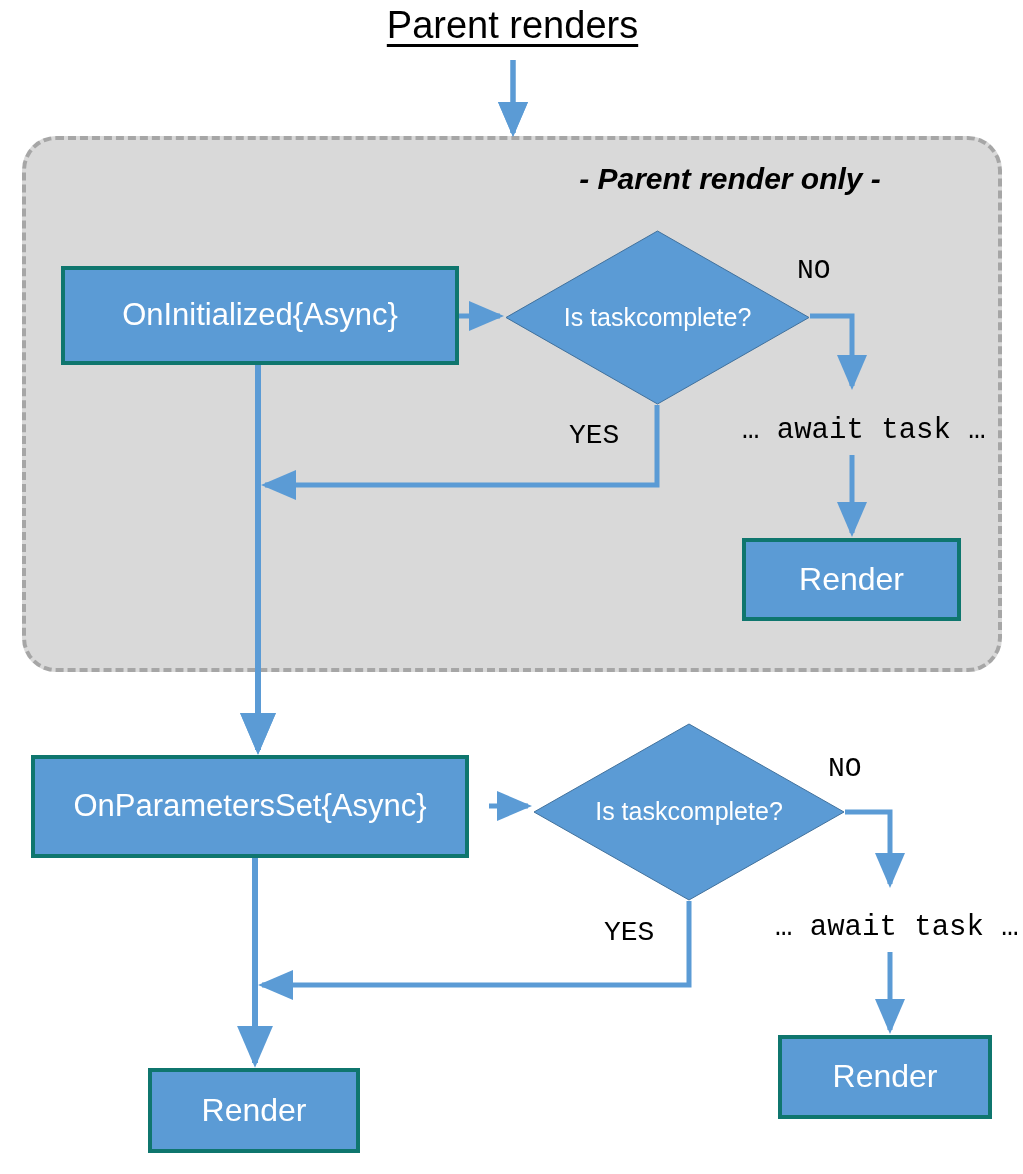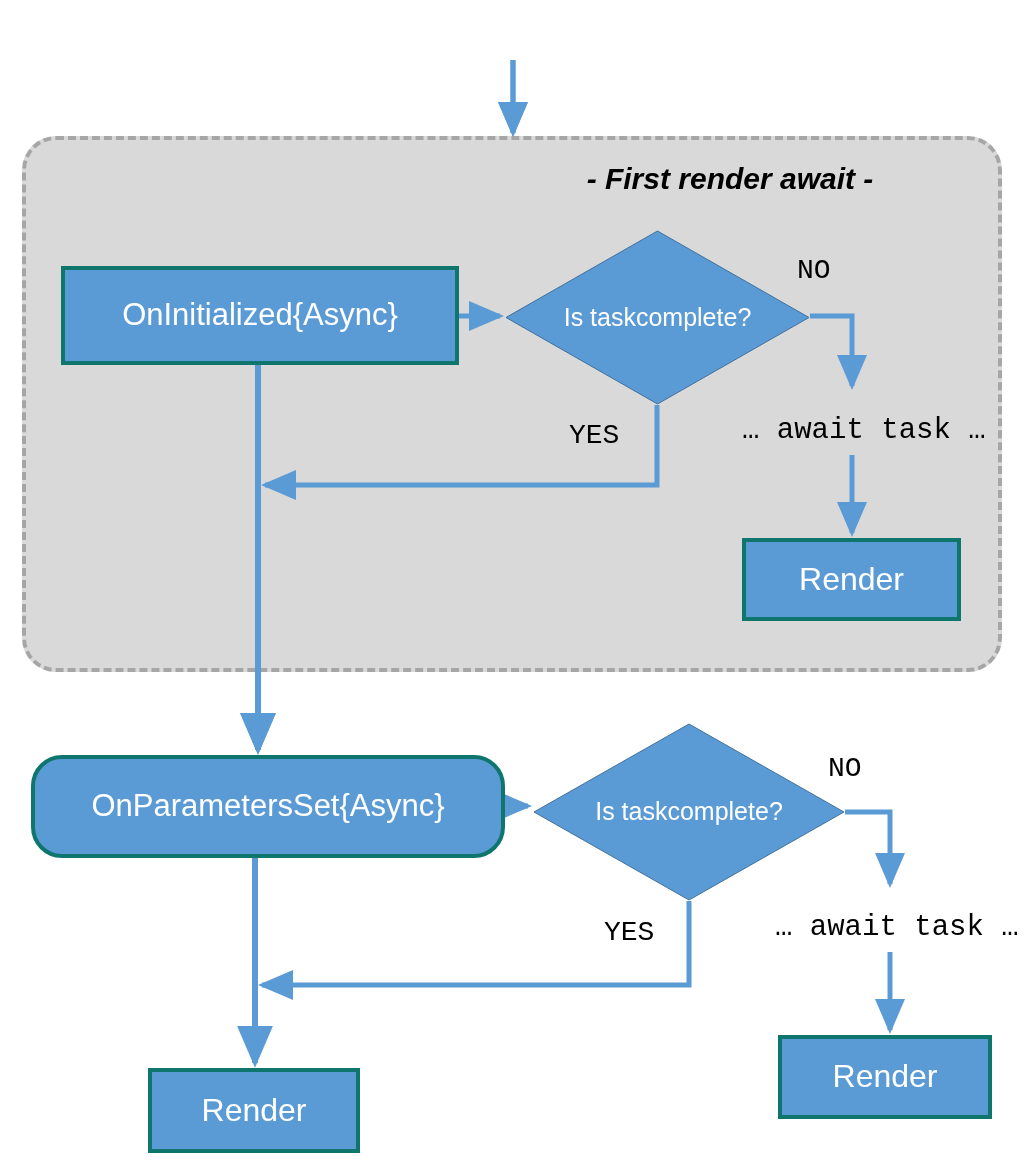--- a/index.html
+++ b/index.html
@@ -65,21 +65,21 @@
     border: 4px solid #0f766e;
     box-sizing: border-box;
     color: #ffffff;
     display: flex;
     align-items: center;
     justify-content: center;
     text-align: center;
     line-height: 1.1;
   }
   .proc-init   { left: 61px;  top: 266px;  width: 398px; height: 99px;  font-size: 31px; }
-  .proc-params { left: 31px;  top: 755px;  width: 474px; height: 103px; font-size: 31px; border-radius: 31px; }
+  .proc-params { left: 31px;  top: 755px;  width: 438px; height: 103px; font-size: 31px; }
   .render-a    { left: 742px; top: 538px;  width: 219px; height: 83px;  font-size: 32px; }
   .render-b    { left: 148px; top: 1068px; width: 212px; height: 85px;  font-size: 32px; }
   .render-c    { left: 778px; top: 1035px; width: 214px; height: 84px;  font-size: 32px; }
 
   
   .diamond-wrap { pointer-events: none; }
   .diamond-label {
     position: absolute;
     left: 0; top: 0;
     width: 100%; height: 100%;
@@ -138,23 +138,24 @@
 
     <path d="M845,812 L890,812 L890,884" fill="none" stroke="#5B9BD5" stroke-width="5" marker-end="url(#arrow)"></path>
 
     <line x1="890" y1="952" x2="890" y2="1030" stroke="#5B9BD5" stroke-width="5" marker-end="url(#arrow)"></line>
 
     <path d="M689,901 L689,985 L262,985" fill="none" stroke="#5B9BD5" stroke-width="5" marker-end="url(#arrow)"></path>
 
     <line x1="255" y1="858" x2="255" y2="1063" stroke="#5B9BD5" stroke-width="6" marker-end="url(#arrow)"></line>
   </svg>
 
+  <div class="abs title">Parent renders</div>
 
   <div class="abs group-box"></div>
-  <div class="abs group-caption">- First render await -</div>
+  <div class="abs group-caption">- Parent render only -</div>
 
   <svg class="abs" style="left:0;top:0;width:1023px;height:1174px;" viewBox="0 0 1023 1174">
     <line x1="459" y1="316" x2="500" y2="316" stroke="#5B9BD5" stroke-width="5" marker-end="url(#arrow)"></line>
     <path d="M810,316 L852,316 L852,386" fill="none" stroke="#5B9BD5" stroke-width="5" marker-end="url(#arrow)"></path>
     <line x1="852" y1="455" x2="852" y2="533" stroke="#5B9BD5" stroke-width="5" marker-end="url(#arrow)"></line>
     <path d="M657,405 L657,485 L265,485" fill="none" stroke="#5B9BD5" stroke-width="5" marker-end="url(#arrow)"></path>
     <line x1="258" y1="365" x2="258" y2="750" stroke="#5B9BD5" stroke-width="6" marker-end="url(#arrow)"></line>
     <line x1="513" y1="60" x2="513" y2="133" stroke="#5B9BD5" stroke-width="5" marker-end="url(#arrow)"></line>
   </svg>
 

